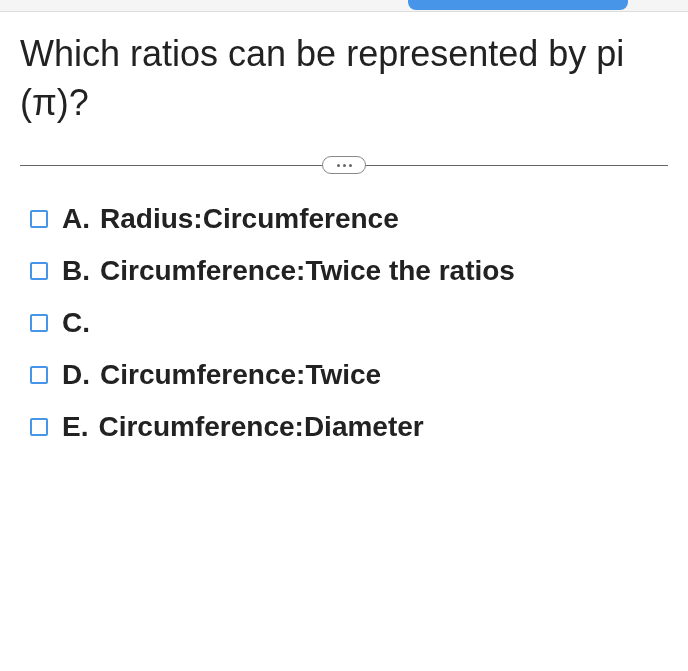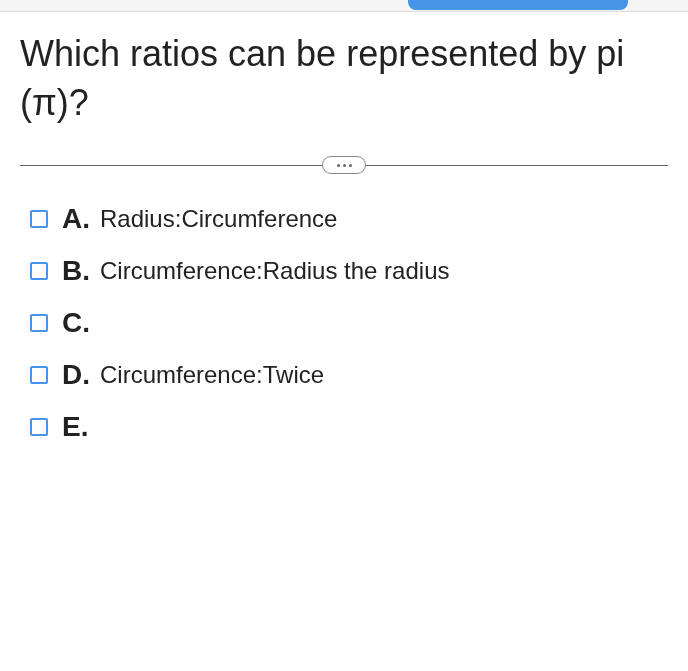--- a/index.html
+++ b/index.html
@@ -99,23 +99,23 @@
       flex-shrink: 0;
       cursor: pointer;
     }
     .option-letter {
       font-size: 28px;
       font-weight: 700;
       color: #222;
       margin-left: 4px;
     }
     .option-text {
-      font-size: 24px;
+      font-size: 28px;
       color: #222;
-      font-weight: 400;
+      font-weight: 700;
     }
   </style>
 </head>
 <body>
 
 <div class="top-bar">
   <div class="blue-button"></div>
 </div>
 
 <div class="content">
@@ -133,29 +133,30 @@
 
   <div class="options">
     <div class="option-row">
       <div class="checkbox"></div>
       <span class="option-letter">A.</span>
       <span class="option-text">Radius:Circumference</span>
     </div>
     <div class="option-row">
       <div class="checkbox"></div>
       <span class="option-letter">B.</span>
-      <span class="option-text">Circumference:Radius the radius</span>
+      <span class="option-text">Circumference:Twice the ratios</span>
     </div>
     <div class="option-row">
       <div class="checkbox"></div>
       <span class="option-letter">C.</span>
     </div>
     <div class="option-row">
       <div class="checkbox"></div>
       <span class="option-letter">D.</span>
       <span class="option-text">Circumference:Twice</span>
     </div>
     <div class="option-row">
       <div class="checkbox"></div>
       <span class="option-letter">E.</span>
+      <span class="option-text">Circumference:Diameter</span>
     </div>
   </div>
 </div>
 
 </body></html>

